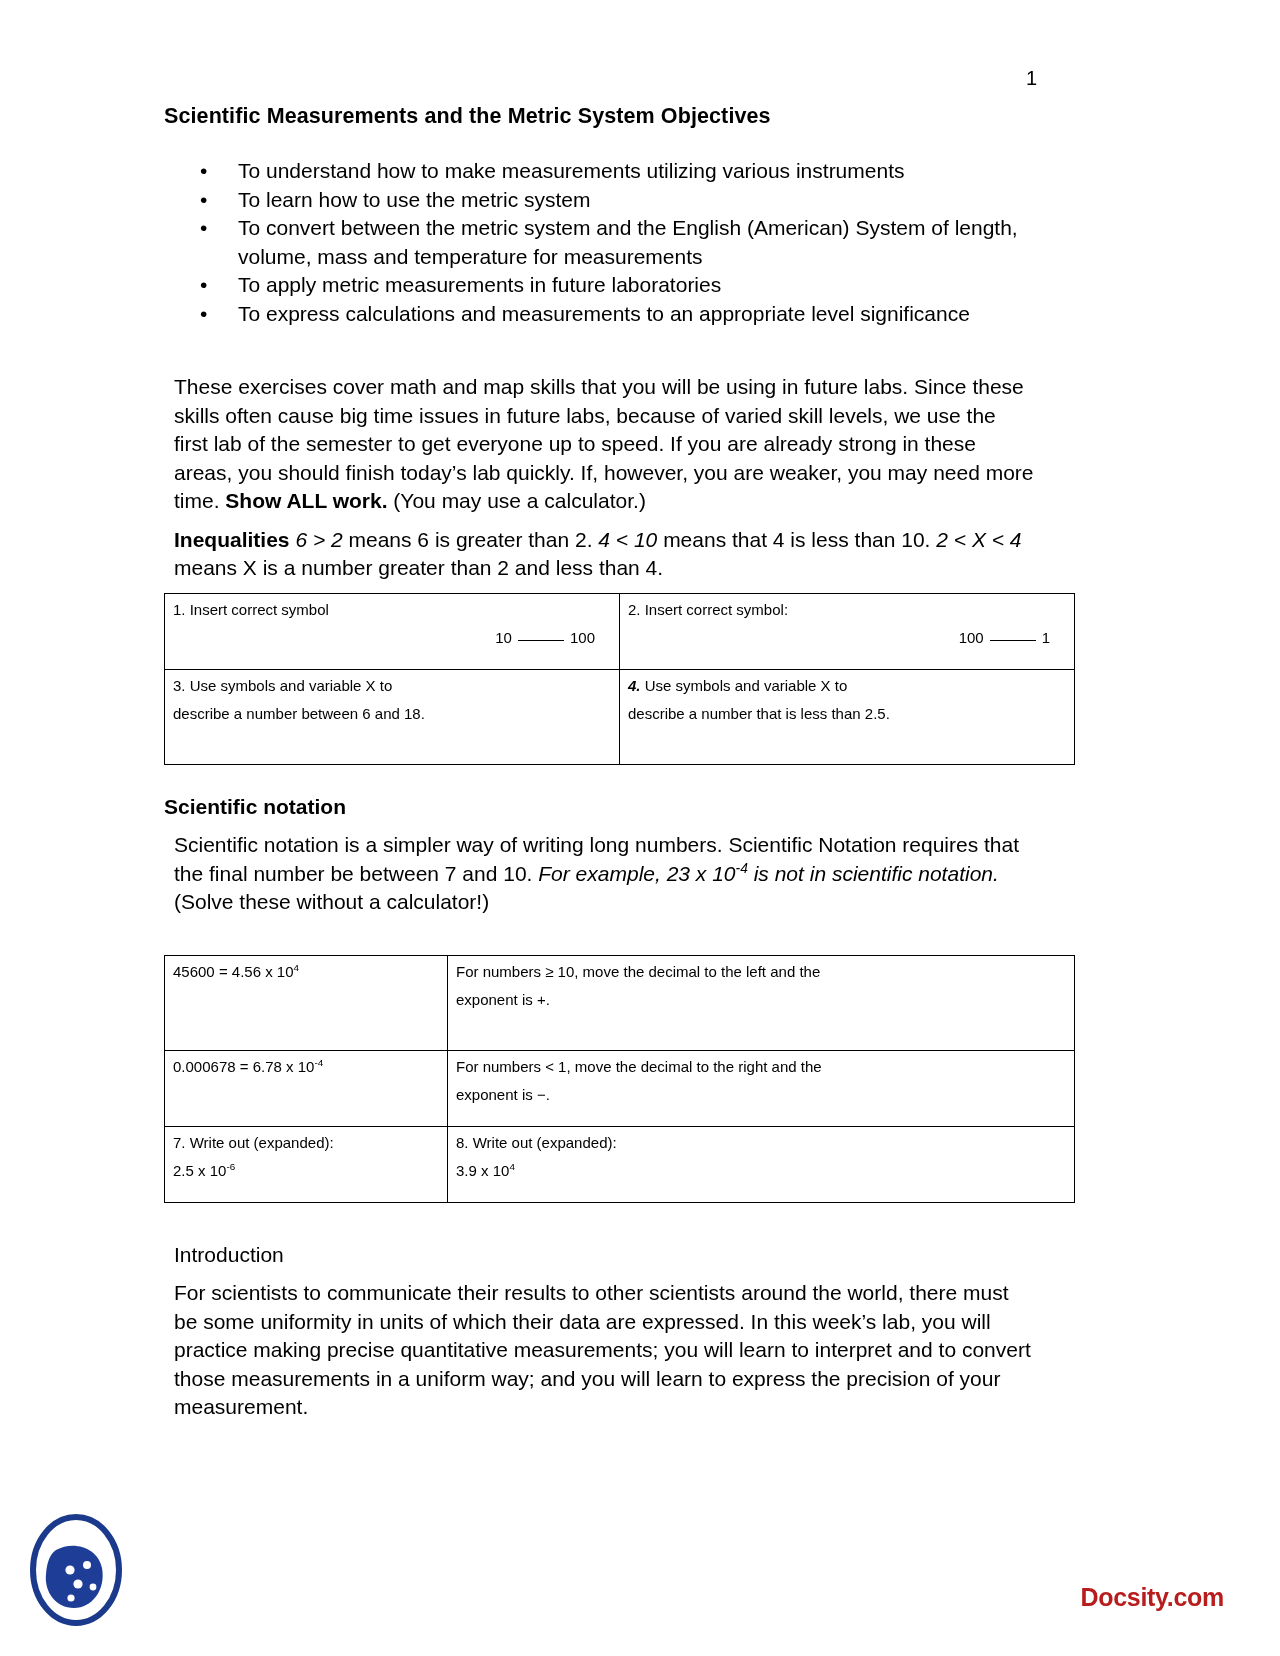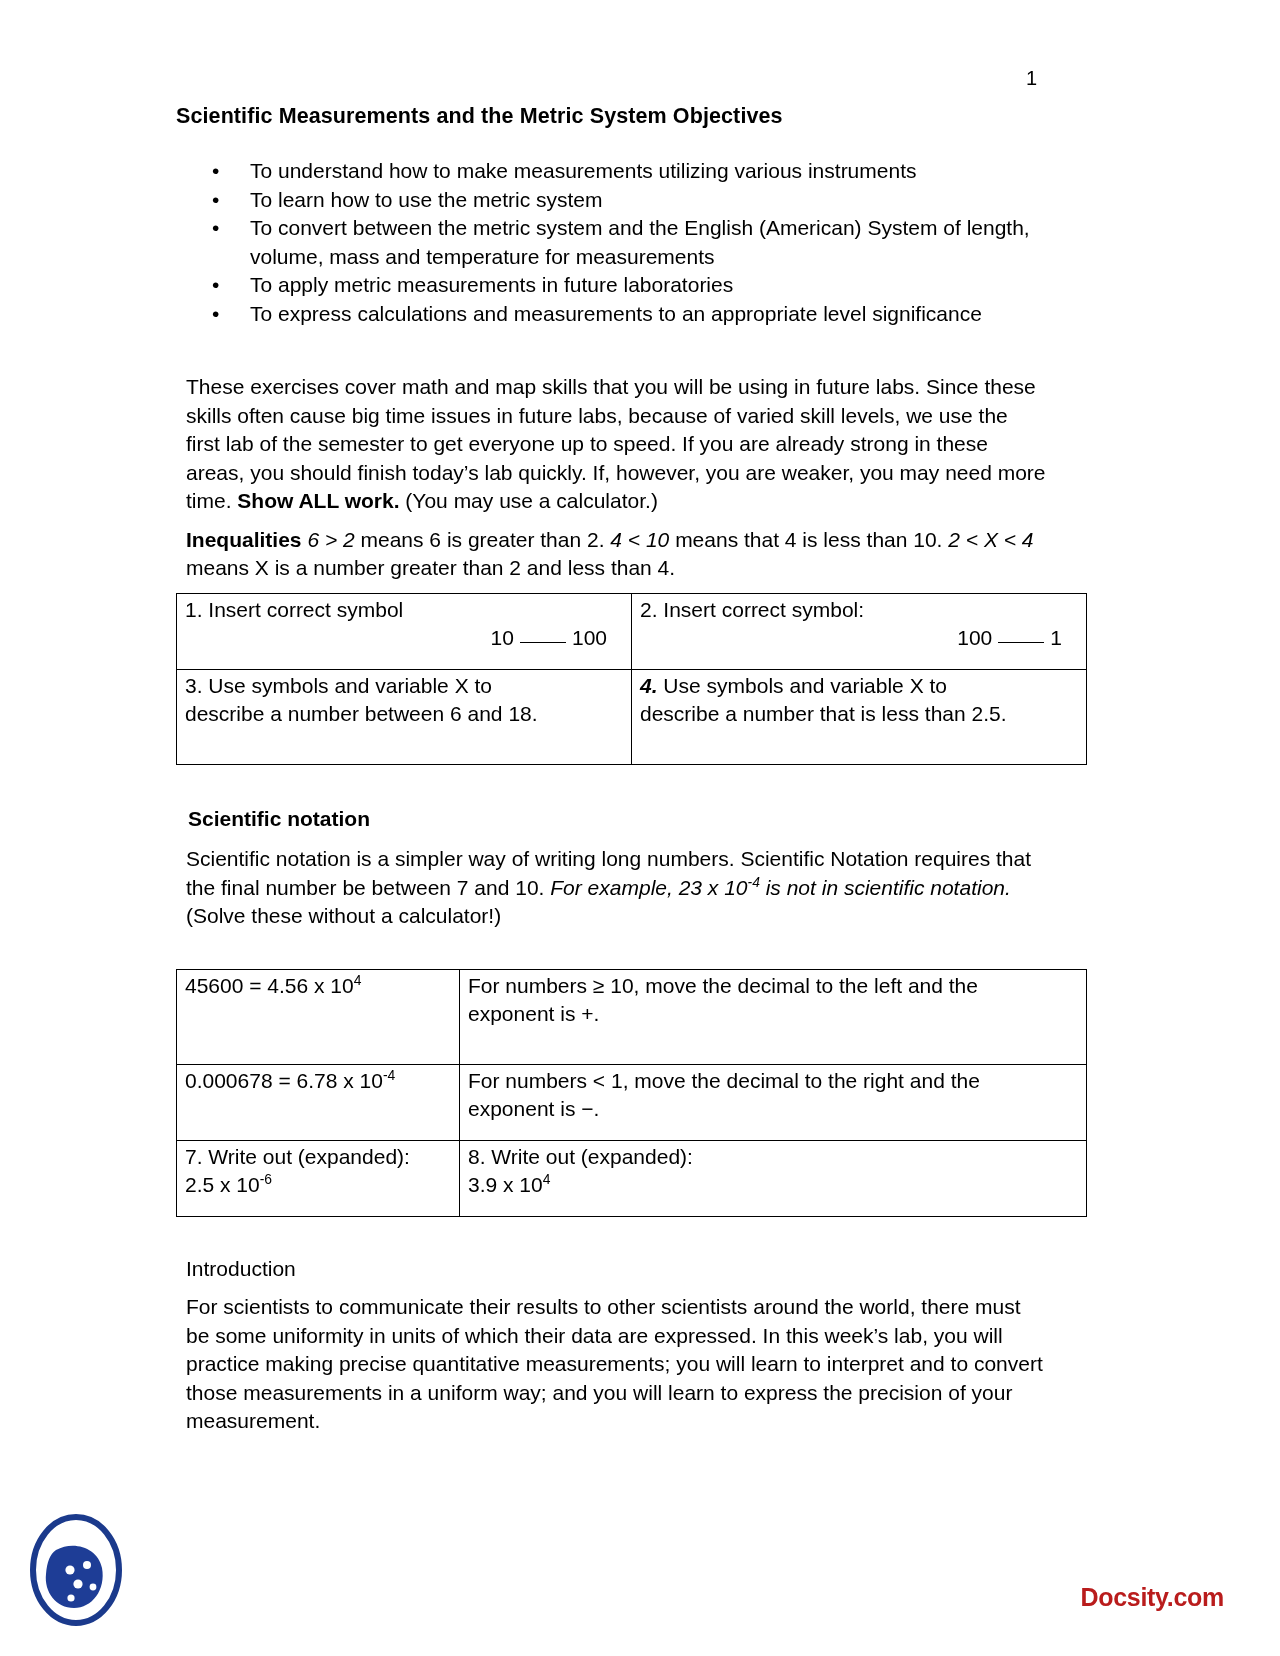--- a/index.html
+++ b/index.html
@@ -28,21 +28,21 @@
     position: absolute;
     top: 68px;
     right: 243px;
     font-size: 20px;
     line-height: 1;
   }
 
   
   .content {
     position: absolute;
-    left: 176px;
+    left: 164px;
     top: 104px;
     width: 880px;
   }
 
   .doc-title {
     font-size: 21.5px;
     font-weight: bold;
     letter-spacing: 0.1px;
     margin: 0 0 28px 0;
     line-height: 1.18;
@@ -84,35 +84,35 @@
 
   sup {
     font-size: 0.66em;
     vertical-align: super;
     line-height: 0;
   }
 
   h2.section-head {
     font-size: 21px;
     font-weight: bold;
-    margin: 12px;
+    margin: 0;
     line-height: 28.5px;
   }
 
   
   table.doc-table {
     border-collapse: collapse;
     width: 880px;
     table-layout: fixed;
   }
   table.doc-table td {
     border: 1.6px solid #000000;
     vertical-align: top;
     padding: 2px 6px 16px 8px;
-    font-size: 21px;
+    font-size: 15px;
     line-height: 28.5px;
   }
   .t1-col { width: 440px; }
 
   .cell-line { display: block; }
   .right-align { text-align: right; padding-right: 18px; }
   .blank-line {
     display: inline-block;
     border-bottom: 1.6px solid #000;
     width: 46px;

